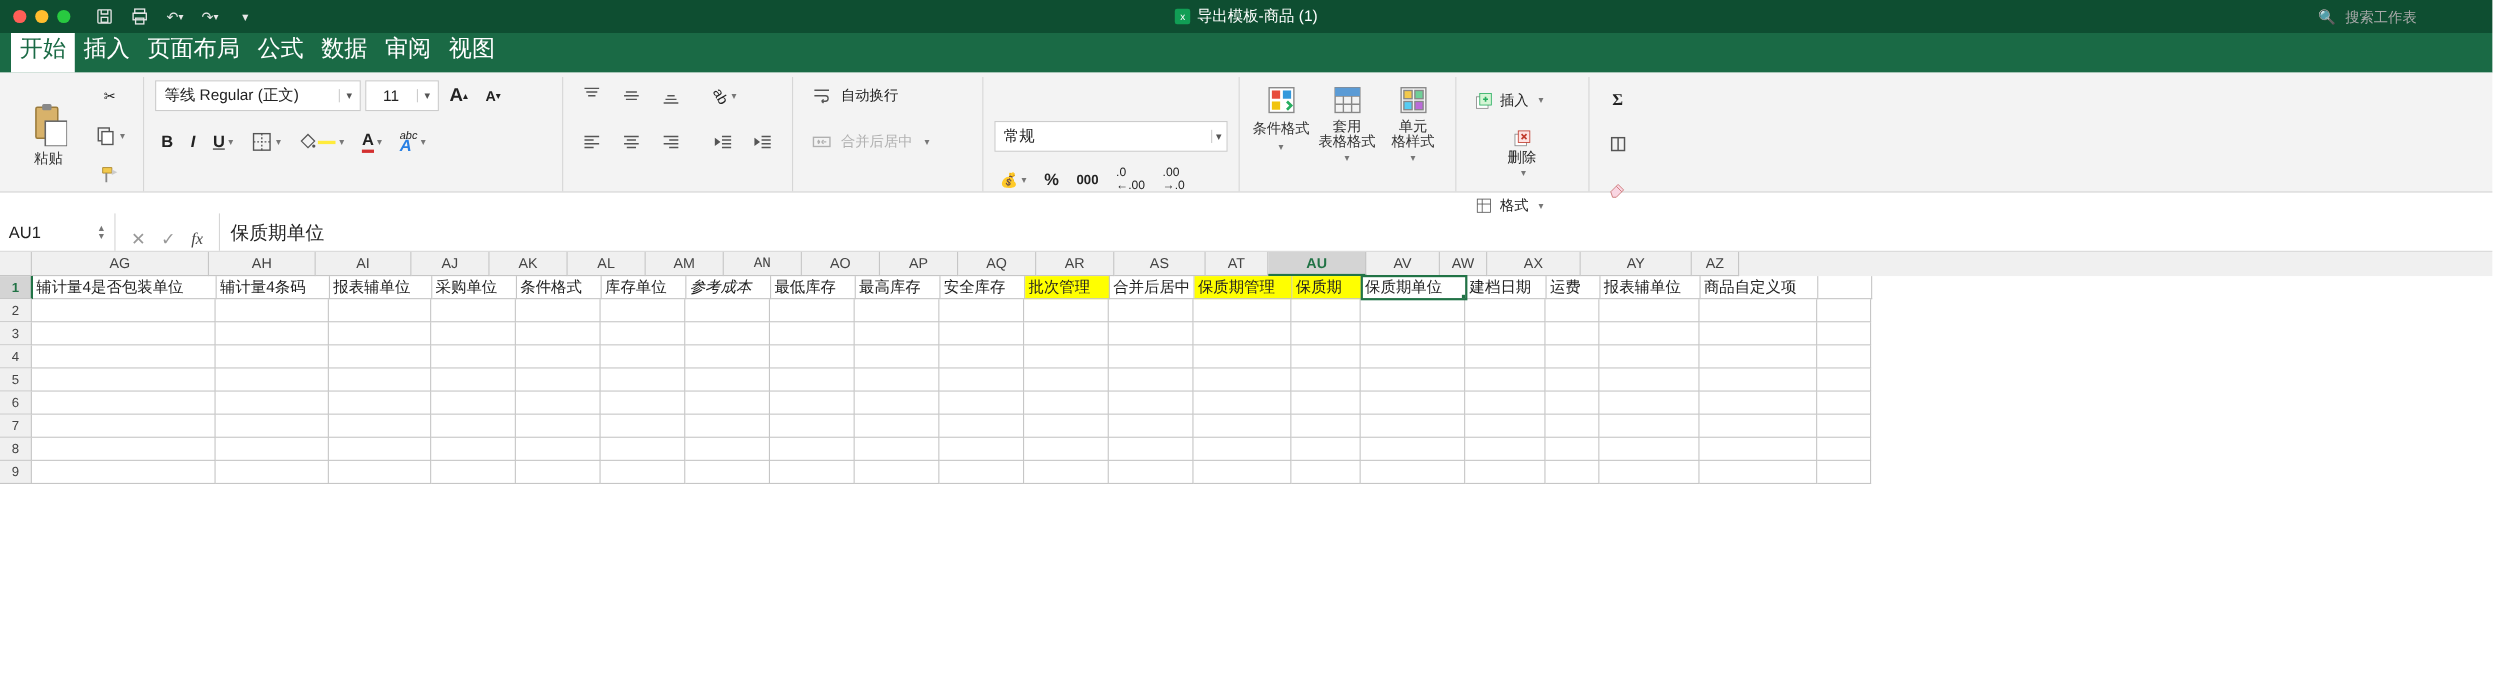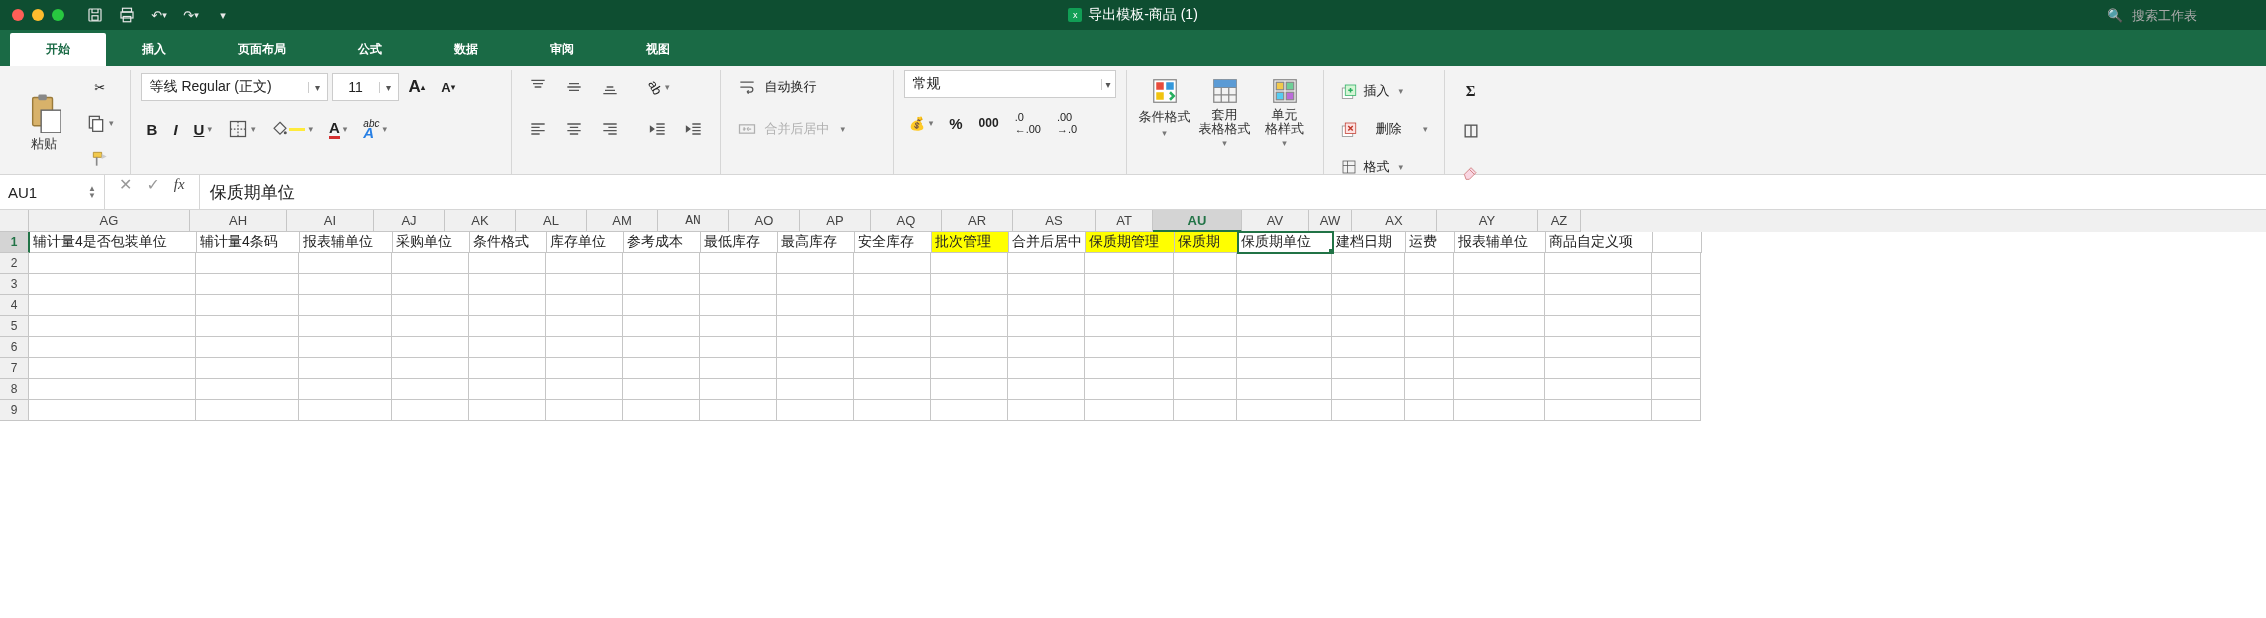--- a/index.html
+++ b/index.html
@@ -28,42 +28,42 @@
   .mac-dot{width:12px;height:12px;border-radius:50%;}
   .q-icons{display:flex;gap:14px;margin-left:22px;align-items:center;color:#e8e8e8;}
   .q-icons .ic{width:18px;height:18px;display:flex;align-items:center;justify-content:center;color:#e8e8e8;cursor:default;}
   .title-center{position:absolute;left:0;right:0;text-align:center;pointer-events:none;font-size:14px;display:flex;align-items:center;justify-content:center;gap:6px;}
   .title-center .doc-ic{width:14px;height:14px;background:#119e55;border-radius:2px;font-size:9px;display:inline-flex;align-items:center;justify-content:center;color:#fff;}
   .search-right{position:absolute;right:12px;display:flex;align-items:center;gap:6px;color:#bdbdbd;font-size:13px;}
   .search-right input{background:transparent;border:none;color:#fff;outline:none;width:120px;font-size:13px;}
   .search-right input::placeholder{color:#a9a9a9;}
   
   .tabbar{height:36px;background:var(--green-dark);display:flex;align-items:flex-end;padding-left:10px;gap:0;}
-  .tab{padding:8px 36px 8px;color:#fff;font-size:12px;font-weight:700;cursor:default;}
+  .tab{padding:8px 8px 8px;color:#fff;font-size:21px;font-weight:400;cursor:default;}
   .tab.active{background:#fff;color:var(--green-tab-text);border-top-left-radius:2px;border-top-right-radius:2px;}
   
   .ribbon{height:104px;background:var(--ribbon-bg);border-bottom:1px solid var(--ribbon-border);display:flex;align-items:stretch;padding:4px 6px 0 6px;gap:0;}
   .group{display:flex;flex-direction:column;justify-content:space-between;padding:0 10px 4px 10px;border-right:1px solid var(--ribbon-border);}
   .group:last-child{border-right:none;}
   .group-main{display:flex;align-items:center;gap:8px;flex:1;}
   .group-label{font-size:11px;color:#6a6a6a;text-align:center;height:16px;}
   .btn{display:flex;align-items:center;justify-content:center;border:1px solid transparent;padding:3px 5px;border-radius:2px;cursor:default;min-height:26px;}
   .btn.dd::after{content:"▾";font-size:9px;color:#777;margin-left:3px;}
   .vbox{display:flex;flex-direction:column;gap:2px;}
   .hbox{display:flex;gap:4px;align-items:center;}
   .font-select{display:flex;align-items:center;border:1px solid #ccc;background:#fff;height:26px;}
   .font-select .txt{padding:0 8px;min-width:150px;font-size:14px;}
   .font-select.small .txt{min-width:30px;text-align:center;}
   .font-select .caret{width:18px;text-align:center;border-left:1px solid #ccc;color:#555;font-size:10px;}
   .big-btn{display:flex;flex-direction:column;align-items:center;justify-content:center;width:56px;gap:2px;cursor:default;}
   .big-btn .lbl{font-size:13px;color:#333;}
   svg{display:block;}
   .sm-ic{width:20px;height:20px;}
   
-  .formula-bar{height:34px;border-bottom:1px solid var(--ribbon-border);display:flex;align-items:flex-start;background:#fff;}
+  .formula-bar{height:34px;border-bottom:1px solid var(--ribbon-border);display:flex;align-items:flex-end;background:#fff;margin-top:19px;}
   .name-box{width:88px;border-right:1px solid var(--ribbon-border);padding:0 8px;display:flex;align-items:center;justify-content:space-between;height:100%;}
   .name-box .spin{display:flex;flex-direction:column;font-size:8px;color:#777;line-height:7px;}
   .fb-btns{display:flex;gap:14px;padding:0 14px;color:#999;align-items:center;}
   .fb-fx{font-style:italic;font-family:serif;color:#444;font-size:15px;}
   .fb-val{padding-left:10px;font-size:17px;border-left:1px solid var(--ribbon-border);height:100%;display:flex;align-items:center;}
   
   .sheet{position:relative;}
   .col-headers{display:flex;height:22px;background:#f0f0f0;}
   .corner-box{width:28px;border-right:1px solid var(--cell-border);border-bottom:1px solid var(--cell-border);background:#f0f0f0;flex-shrink:0;}
   .col-h{border-right:1px solid var(--cell-border);border-bottom:1px solid var(--cell-border);display:flex;align-items:center;justify-content:center;font-size:13px;color:#444;flex-shrink:0;}
@@ -290,21 +290,21 @@
             <path d="M7 12h3m4 0h3M10 12l-2-2m2 2l-2 2m4-2l2-2m-2 2l2 2"></path>
           </svg>
         <span style="color:var(--grey-disabled);">合并后居中</span>
       </div>
     </div>
     <div class="group-label"></div>
   </div>
 
   <div class="group">
     <div class="vbox" style="gap:8px;">
-      <div class="font-select" style="width:210px;">
+      <div class="font-select" style="width:210px;margin-top:40px;">
         <span class="txt" style="min-width:180px;">常规</span>
           <span class="caret">▾</span>
       </div>
       <div class="hbox">
         <div class="btn dd">
             <span style="color:#d4a300;">💰</span>
           </div>
         <div class="btn">
             <span class="ic-letter">%</span>
           </div>
@@ -364,21 +364,21 @@
   <div class="group">
     <div class="vbox" style="gap:4px;padding-top:4px;">
       <div class="btn dd" style="justify-content:flex-start;gap:6px;width:88px;">
         <svg width="18" height="18" viewBox="0 0 24 24">
             <rect x="3" y="8" width="14" height="14" fill="#fff" stroke="#888"></rect>
             <rect x="7" y="4" width="14" height="14" fill="#d5f5d5" stroke="#27ae60"></rect>
             <path d="M14 8v6M11 11h6" stroke="#27ae60" stroke-width="2"></path>
           </svg>
         <span>插入</span>
       </div>
-      <div class="btn dd" style="justify-content:space-between;gap:10px;width:88px;">
+      <div class="btn dd" style="justify-content:flex-start;gap:0;width:88px;flex-direction:column;">
         <svg width="18" height="18" viewBox="0 0 24 24">
             <rect x="3" y="8" width="14" height="14" fill="#fff" stroke="#888"></rect>
             <rect x="7" y="4" width="14" height="14" fill="#fde2e2" stroke="#c0392b"></rect>
             <path d="M11 8l6 6M17 8l-6 6" stroke="#c0392b" stroke-width="2"></path>
           </svg>
         <span>删除</span>
       </div>
       <div class="btn dd" style="justify-content:flex-start;gap:6px;width:88px;">
         <svg width="18" height="18" viewBox="0 0 24 24" fill="none" stroke="#555">
             <rect x="4" y="4" width="16" height="16"></rect>
@@ -453,21 +453,21 @@
     </div>
   <div class="rows" id="rows">
       <div class="row">
         <div class="row-h active">1</div>
         <div class="cell" style="width: 160px;">辅计量4是否包装单位</div>
         <div class="cell" style="width: 96px;">辅计量4条码</div>
         <div class="cell" style="width: 86px;">报表辅单位</div>
         <div class="cell" style="width: 70px;">采购单位</div>
         <div class="cell" style="width: 70px;">条件格式</div>
         <div class="cell" style="width: 70px;">库存单位</div>
-        <div class="cell" style="width: 70px;">参考成本</div>
+        <div class="cell" style="width: 70px; font-style: italic;">参考成本</div>
         <div class="cell" style="width: 70px;">最低库存</div>
         <div class="cell" style="width: 70px;">最高库存</div>
         <div class="cell" style="width: 70px;">安全库存</div>
         <div class="cell hl" style="width: 70px;">批次管理</div>
         <div class="cell" style="width: 70px;">合并后居中</div>
         <div class="cell hl" style="width: 82px;">保质期管理</div>
         <div class="cell hl" style="width: 56px;">保质期</div>
         <div class="cell sel" style="width: 88px;">保质期单位</div>
         <div class="cell" style="width: 66px;">建档日期</div>
         <div class="cell" style="width: 42px;">运费</div>

